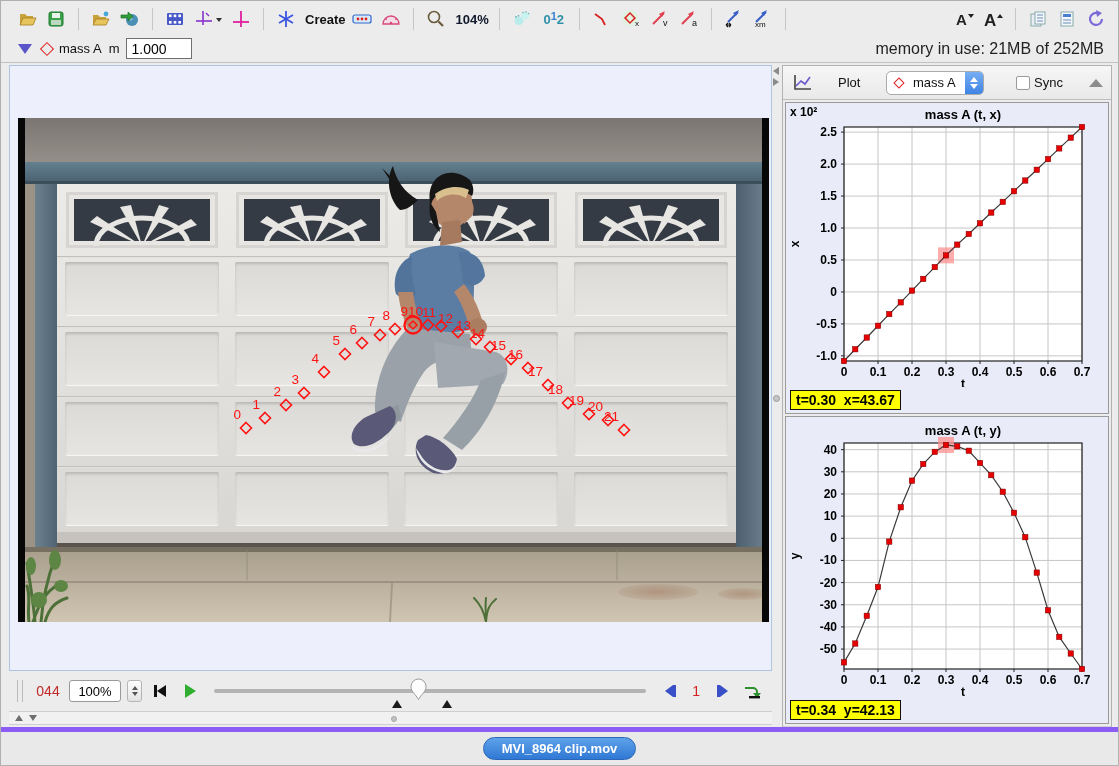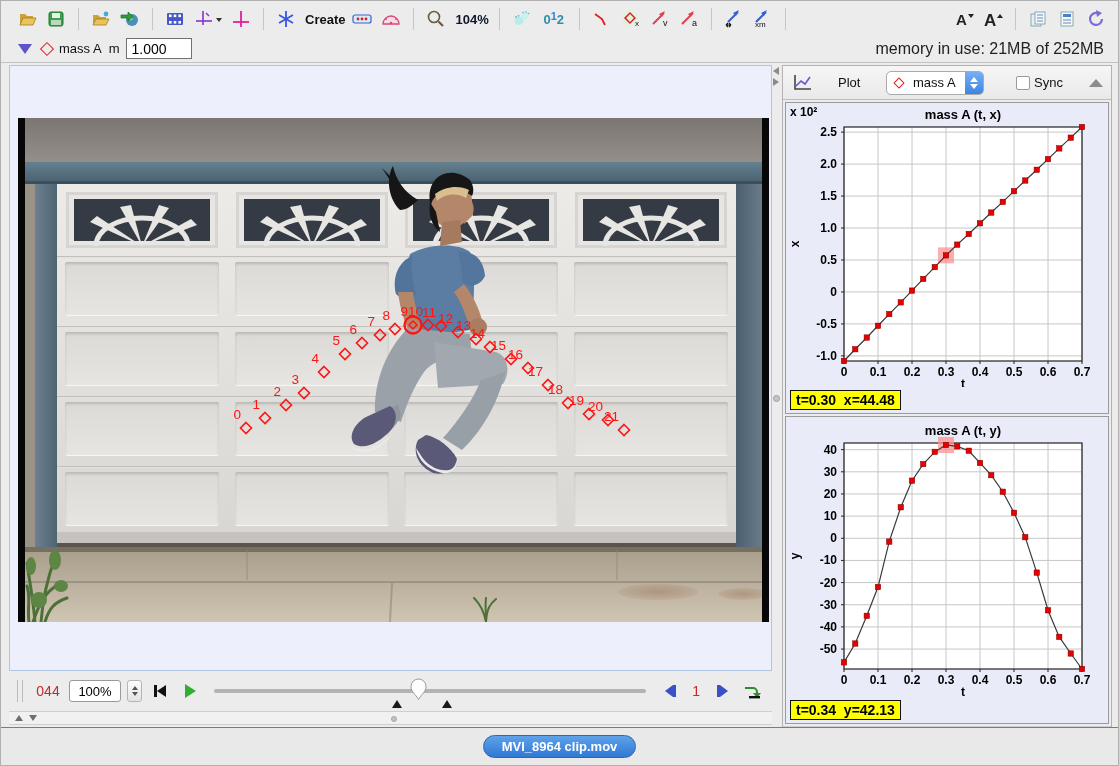--- a/index.html
+++ b/index.html
@@ -122,21 +122,21 @@
                   border-bottom:8px solid #8c8c8c; }
   .plot-box { position:relative; margin:2px; background:#e9ebf8; border:1px solid #9a9a9a; }
   .plot-box svg { display:block; }
   .readout { position:absolute; left:4px; bottom:3px; background:#ffff00; border:1px solid #111;
              font-size:14px; font-weight:bold; color:#000; padding:1px 5px; white-space:pre; }
   .plot-strip { position:relative; height:13px; background:#f1f1f1; border-top:1px solid #cfcfcf;
                 display:flex; align-items:center; padding:0 5px; gap:6px; }
 
   
   .tab-bar { position:absolute; left:0; right:0; bottom:0; height:38px; background:#e9e9e9;
-             border-top:1px solid #8b5cf6; display:flex; align-items:center; justify-content:center; }
+             border-top:5px solid #8b5cf6; display:flex; align-items:center; justify-content:center; }
   .tab-pill { background:linear-gradient(#5fa2ea,#2f78d4); border:1px solid #2a67b8; border-radius:12px;
               color:#fff; font-size:13px; font-weight:bold; padding:3px 18px; }
 </style>
 </head>
 <body>
 
 <svg width="0" height="0" style="position:absolute">
   <defs>
     <g id="fanwin">
       <rect x="0" y="0" width="152" height="56" fill="#d7d5d1"></rect>
@@ -714,21 +714,21 @@
             <rect x="202.52" y="106.84426229508198" width="5.4" height="5.4" fill="#e60000" stroke="#7a0000" stroke-width="0.5"></rect>
             <rect x="214.08000000000004" y="96.16721311475409" width="5.4" height="5.4" fill="#e60000" stroke="#7a0000" stroke-width="0.5"></rect>
             <rect x="225.3" y="85.4901639344262" width="5.4" height="5.4" fill="#e60000" stroke="#7a0000" stroke-width="0.5"></rect>
             <rect x="236.52000000000004" y="74.81311475409835" width="5.4" height="5.4" fill="#e60000" stroke="#7a0000" stroke-width="0.5"></rect>
             <rect x="248.07999999999998" y="64.07213114754096" width="5.4" height="5.4" fill="#e60000" stroke="#7a0000" stroke-width="0.5"></rect>
             <rect x="259.3" y="53.3950819672131" width="5.4" height="5.4" fill="#e60000" stroke="#7a0000" stroke-width="0.5"></rect>
             <rect x="270.52000000000004" y="42.718032786885246" width="5.4" height="5.4" fill="#e60000" stroke="#7a0000" stroke-width="0.5"></rect>
             <rect x="282.08000000000004" y="31.977049180327857" width="5.4" height="5.4" fill="#e60000" stroke="#7a0000" stroke-width="0.5"></rect>
             <rect x="293.3" y="21.3" width="5.4" height="5.4" fill="#e60000" stroke="#7a0000" stroke-width="0.5"></rect>
           </svg>
-        <div class="readout">t=0.30  x=44.48</div>
+        <div class="readout">t=0.30  x=43.67</div>
       </div>
       <div class="plot-box" style="height:308px">
         <svg id="plot1" width="324" height="280">
             <rect x="58" y="26" width="238" height="226" fill="#ffffff"></rect>
             <line x1="58" y1="26" x2="58" y2="252" stroke="#c6c6c6"></line>
             <line x1="92" y1="26" x2="92" y2="252" stroke="#c6c6c6"></line>
             <line x1="126.00000000000001" y1="26" x2="126.00000000000001" y2="252" stroke="#c6c6c6"></line>
             <line x1="160" y1="26" x2="160" y2="252" stroke="#c6c6c6"></line>
             <line x1="194.00000000000003" y1="26" x2="194.00000000000003" y2="252" stroke="#c6c6c6"></line>
             <line x1="228" y1="26" x2="228" y2="252" stroke="#c6c6c6"></line>

